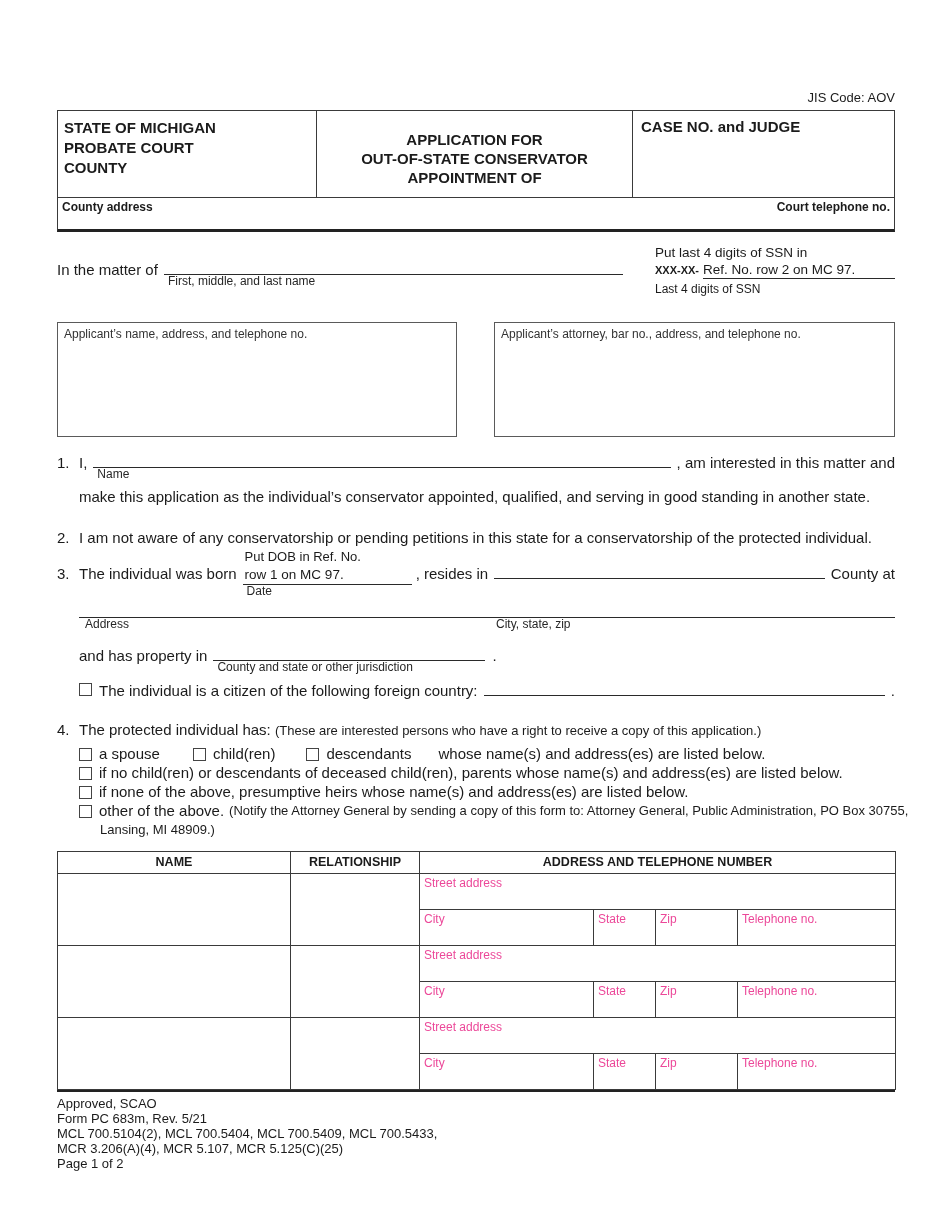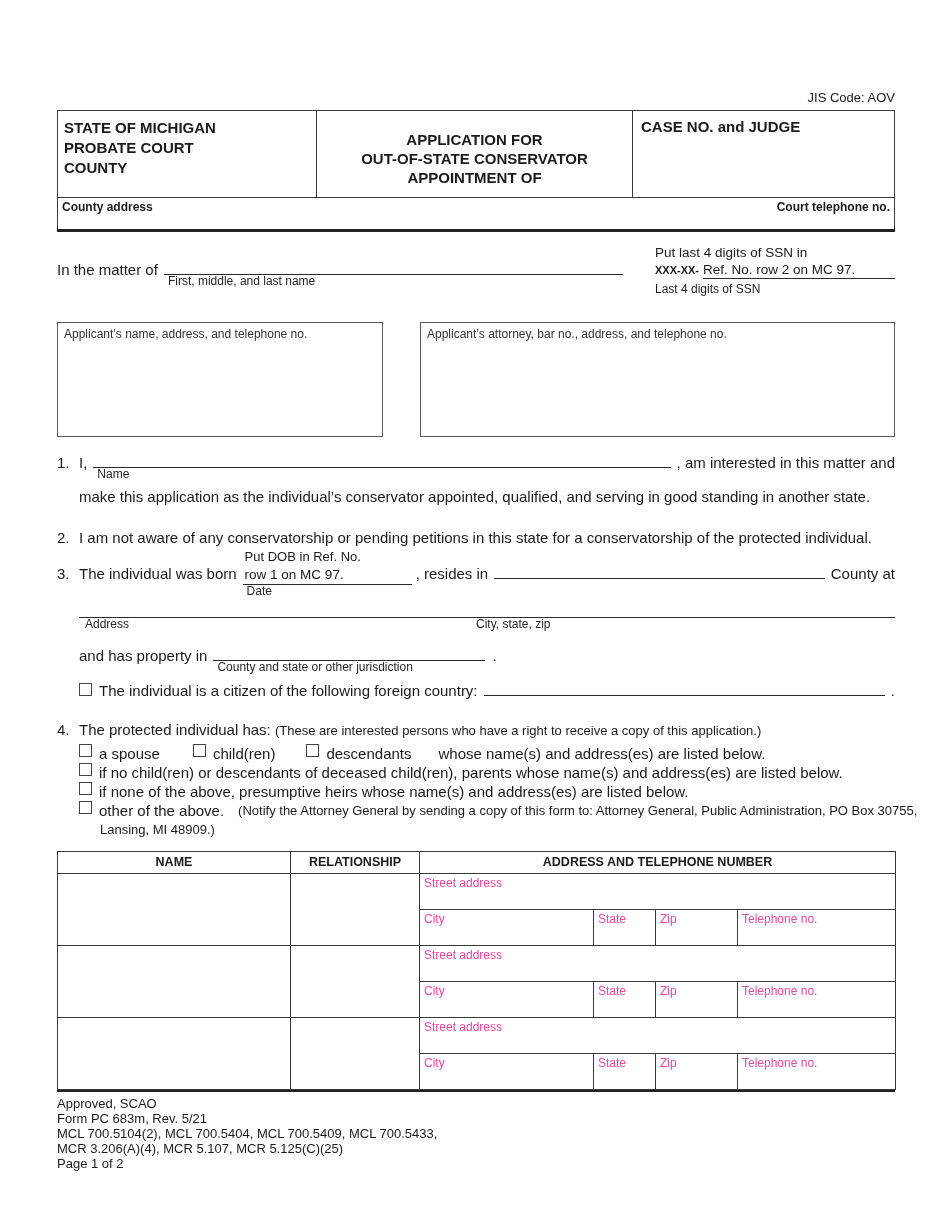--- a/index.html
+++ b/index.html
@@ -35,34 +35,34 @@
   .matter-right { width:240px; font-size:13.5px; line-height:17px; }
   .ssn-l1 { text-align:left; padding-right:2px; }
   .ssn-l2 { display:flex; align-items:baseline; }
   .ssn-x { font-weight:bold; font-size:11px; padding-right:4px; white-space:nowrap; }
   .ssn-ref { flex:1; border-bottom:1px solid #2a2a2a; white-space:nowrap; }
   .ssn-l3 { font-size:12px; padding-top:2px; }
 
   
   .boxes { display:flex; margin-top:24px; gap:37px; }
   .infobox { height:115px; border:1px solid #5a5a5a; font-size:12px; line-height:15px; padding:4px 6px; color:#333; }
-  .infobox.left { width:326px; }
+  .infobox.left { width:400px; }
   .infobox.right { flex:1; }
 
   
   .item { display:flex; }
   .num { width:22px; flex-shrink:0; }
   .ibody { flex:1; min-width:0; }
   .iline { display:flex; align-items:baseline; }
   .nw { white-space:nowrap; }
   .small-note { font-size:13px; }
 
   .cb { display:inline-block; width:13px; height:13px; border:1px solid #444; background:#fff; margin-right:7px; flex-shrink:0; }
   .iline .cb, .cb-line .cb { margin-bottom:-2px; }
-  .cb-line { display:flex; align-items:flex-start; line-height:19px; }
+  .cb-line { display:flex; align-items:center; line-height:19px; }
 
   
   table.heirs { width:100%; border-collapse:collapse; margin-top:12px; table-layout:fixed; }
   table.heirs th, table.heirs td { border:1px solid #3a3a3a; }
   table.heirs th { font-size:12.5px; font-weight:bold; height:19px; padding:1px 2px; text-align:center; }
   td.sub { font-size:12px; line-height:14px; vertical-align:top; padding:2px 4px; height:36px; color:#ec4899; }
 
   
   .footer { border-top:2px solid #222; padding-top:4px; font-size:13px; line-height:15px; }
 </style>
@@ -152,21 +152,21 @@
             <span class="note-above">Put DOB in Ref. No.</span>
             <span>row 1 on MC 97.</span>
             <span class="hint-below">Date</span>
           </span>
           <span class="nw" style="margin-left:4px">, resides in</span>
           <span class="blank fill" style="margin-left:6px;margin-right:6px"></span>
           <span class="nw">County at</span>
         </div>
         <div class="full-blank" style="margin-top:15px">
           <span class="hint-below" style="left:6px">Address</span>
-          <span class="hint-below" style="left:397px">City, state, zip</span>
+          <span class="hint-below" style="left:417px">City, state, zip</span>
         </div>
         <div class="iline" style="margin-top:28px">
           <span class="nw">and has property in</span>
           <span class="blank" style="margin-left:6px;width:272px">
             <span class="hint-below">County and state or other jurisdiction</span>
           </span>
           <span class="nw" style="margin-left:7px">.</span>
         </div>
         <div class="iline" style="margin-top:16px">
           <span class="cb"></span>
@@ -197,21 +197,21 @@
           <span class="cb"></span>
           <span class="nw">if no child(ren) or descendants of deceased child(ren), parents whose name(s) and address(es) are listed below.</span>
         </div>
         <div class="cb-line">
           <span class="cb"></span>
           <span class="nw">if none of the above, presumptive heirs whose name(s) and address(es) are listed below.</span>
         </div>
         <div class="cb-line">
           <span class="cb"></span>
           <span class="nw">other of the above.</span>
-          <span class="small-note nw" style="margin-left:14px">(Notify the Attorney General by sending a copy of this form to: Attorney General, Public Administration, PO Box 30755,</span>
+          <span class="small-note nw" style="margin-left:5px">(Notify the Attorney General by sending a copy of this form to: Attorney General, Public Administration, PO Box 30755,</span>
         </div>
         <div class="small-note" style="margin-left:21px">Lansing, MI 48909.)</div>
       </div>
     </div>
 
     <table class="heirs">
       <colgroup>
         <col style="width:233px">
           <col style="width:129px">
           <col style="width:174px">

